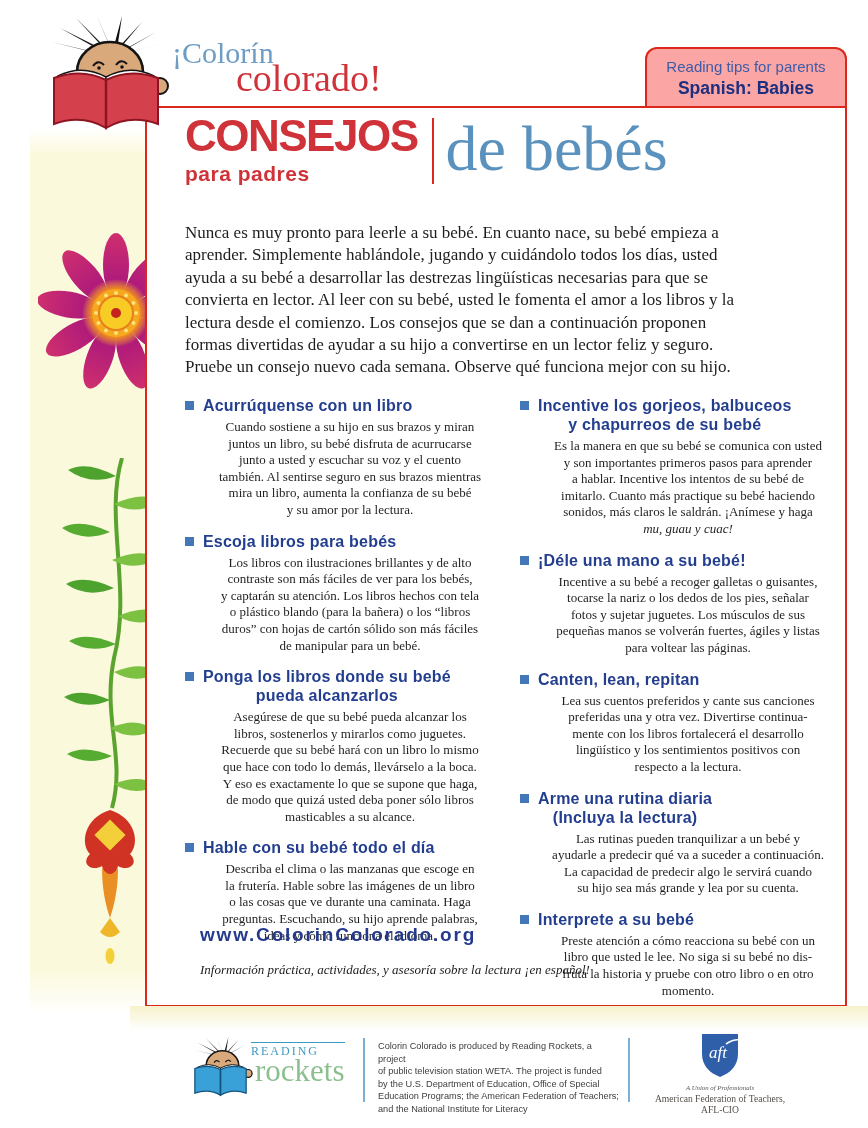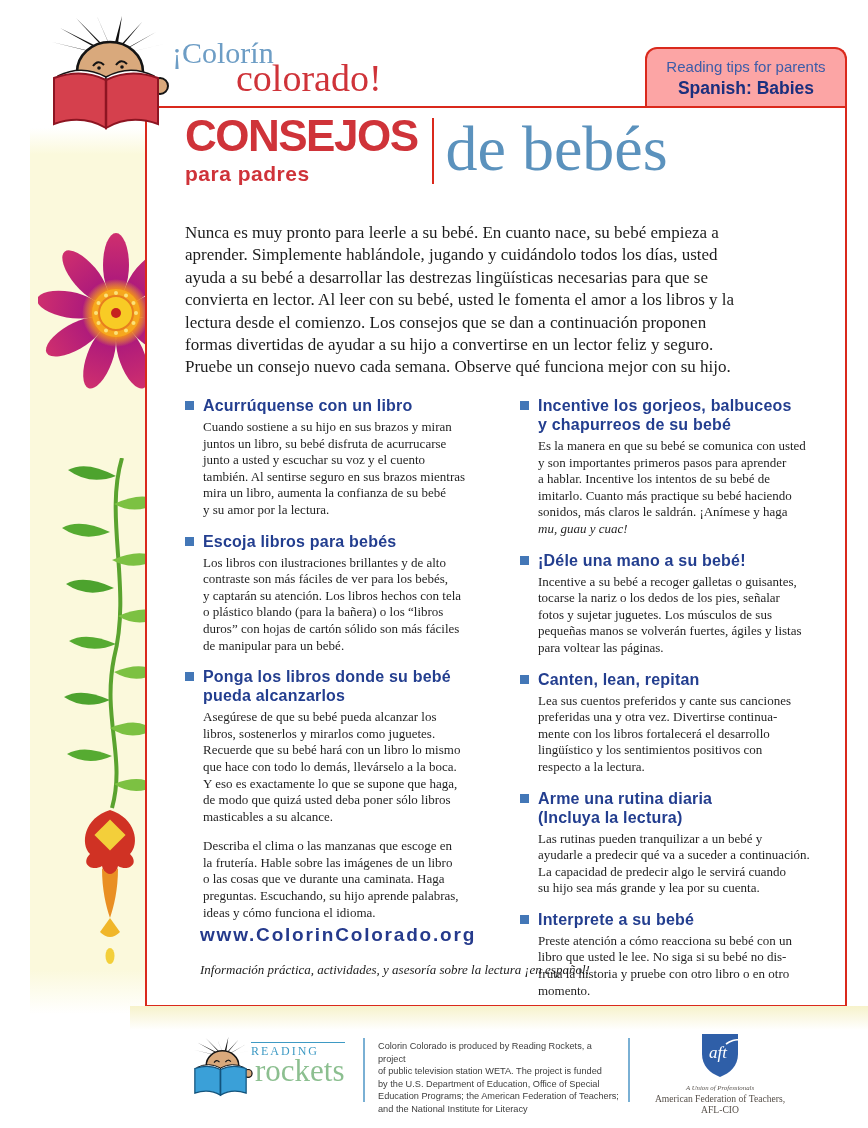--- a/index.html
+++ b/index.html
@@ -42,21 +42,21 @@
     font-family:"Liberation Serif",serif;color:#5b92bd;font-size:64px;line-height:.95;
     padding-left:12px;align-self:center;margin-top:-4px;text-align:center;
   }
   
   .intro{
     position:absolute;left:185px;top:222px;width:665px;
     font-family:"Liberation Serif",serif;font-size:17px;line-height:22.4px;color:#1d1d1d;
     white-space:pre-line;
   }
   
-  .col{position:absolute;top:396px;}
+  .col{position:absolute;top:396px;text-align:center;}
   .col-left{left:185px;width:312px;}
   .col-right{left:520px;width:318px;}
   .tip{margin-bottom:13px;}
   .tip-head{display:flex;}
   .bullet{flex:0 0 9px;width:9px;height:9px;background:#4377b7;margin-top:5px;margin-right:9px;}
   .tip-title{color:#233e8f;font-size:16px;font-weight:bold;line-height:19px;white-space:pre-line;letter-spacing:.2px;}
   .tip-body{
     margin:4px 0 0 18px;font-family:"Liberation Serif",serif;font-size:13px;line-height:16.6px;
     color:#1f1f1f;white-space:pre-line;
   }
@@ -247,20 +247,24 @@
       </div>
     <div class="tip-body">Asegúrese de que su bebé pueda alcanzar los
 libros, sostenerlos y mirarlos como juguetes.
 Recuerde que su bebé hará con un libro lo mismo
 que hace con todo lo demás, llevárselo a la boca.
 Y eso es exactamente lo que se supone que haga,
 de modo que quizá usted deba poner sólo libros
 masticables a su alcance.</div>
   </div>
   <div class="tip">
+    <div class="tip-head">
+        <span class="bullet"></span>
+      <span class="tip-title">Hable con su bebé todo el día</span>
+      </div>
     <div class="tip-body">Describa el clima o las manzanas que escoge en
 la frutería. Hable sobre las imágenes de un libro
 o las cosas que ve durante una caminata. Haga
 preguntas. Escuchando, su hijo aprende palabras,
 ideas y cómo funciona el idioma.</div>
   </div>
 </div>
 
 <div class="col col-right">
   <div class="tip">

